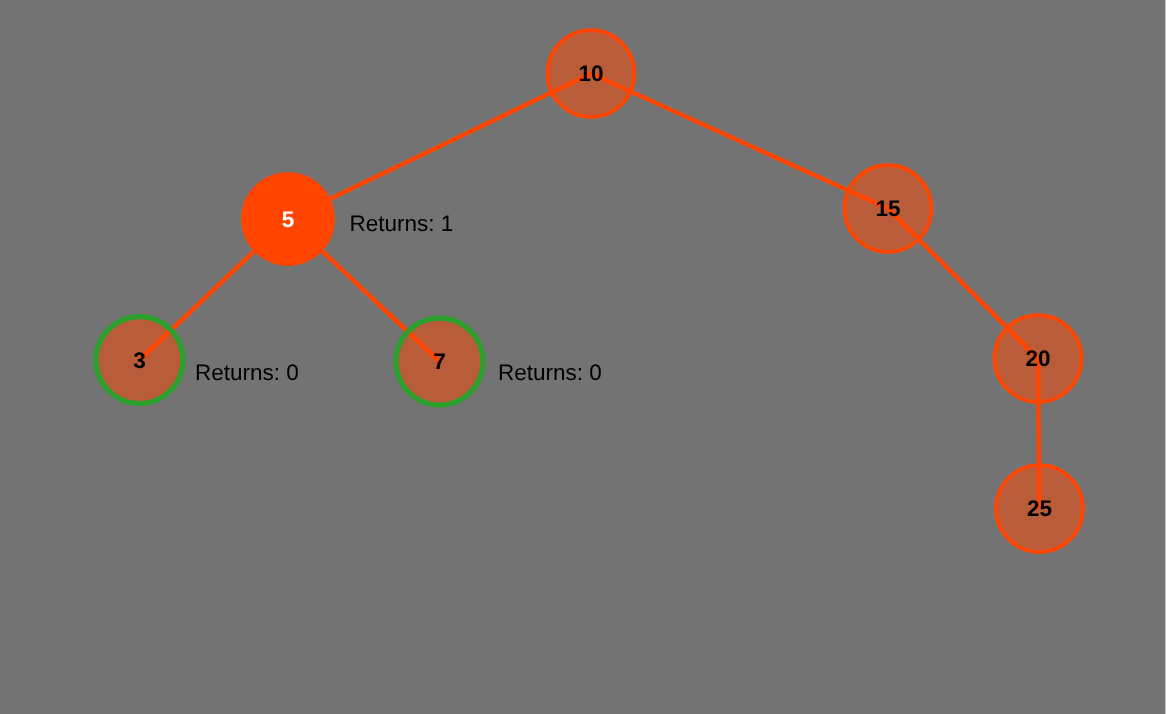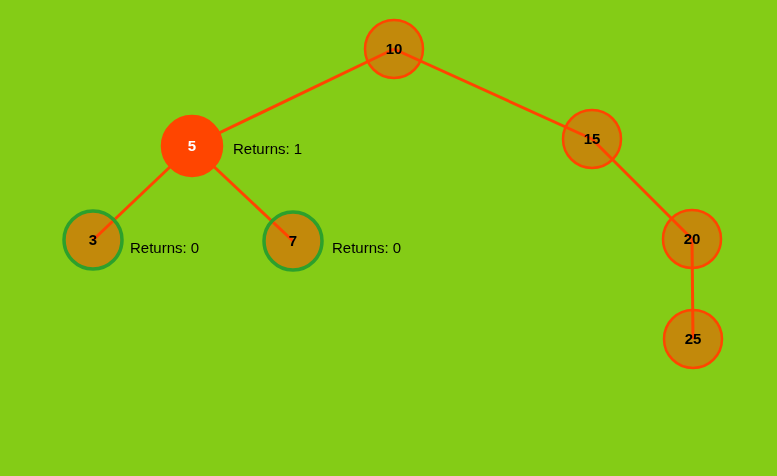--- a/index.html
+++ b/index.html
@@ -5,21 +5,21 @@
   html, body {
     margin: 0;
     padding: 0;
     background: #ffffff;
     font-family: "Liberation Sans", sans-serif;
   }
   .canvas {
     position: relative;
     width: 777px;
     height: 476px;
-    background: #84cc16;
+    background: #737373;
     overflow: hidden;
   }
   svg { display: block; }
   .edge {
     stroke-width: 3;
     fill: none;
   }
   .node-circle.default { stroke-width: 2.5; }
   .node-circle.active  { stroke-width: 2.5; }
   .node-circle.visited { stroke-width: 3.5; }

